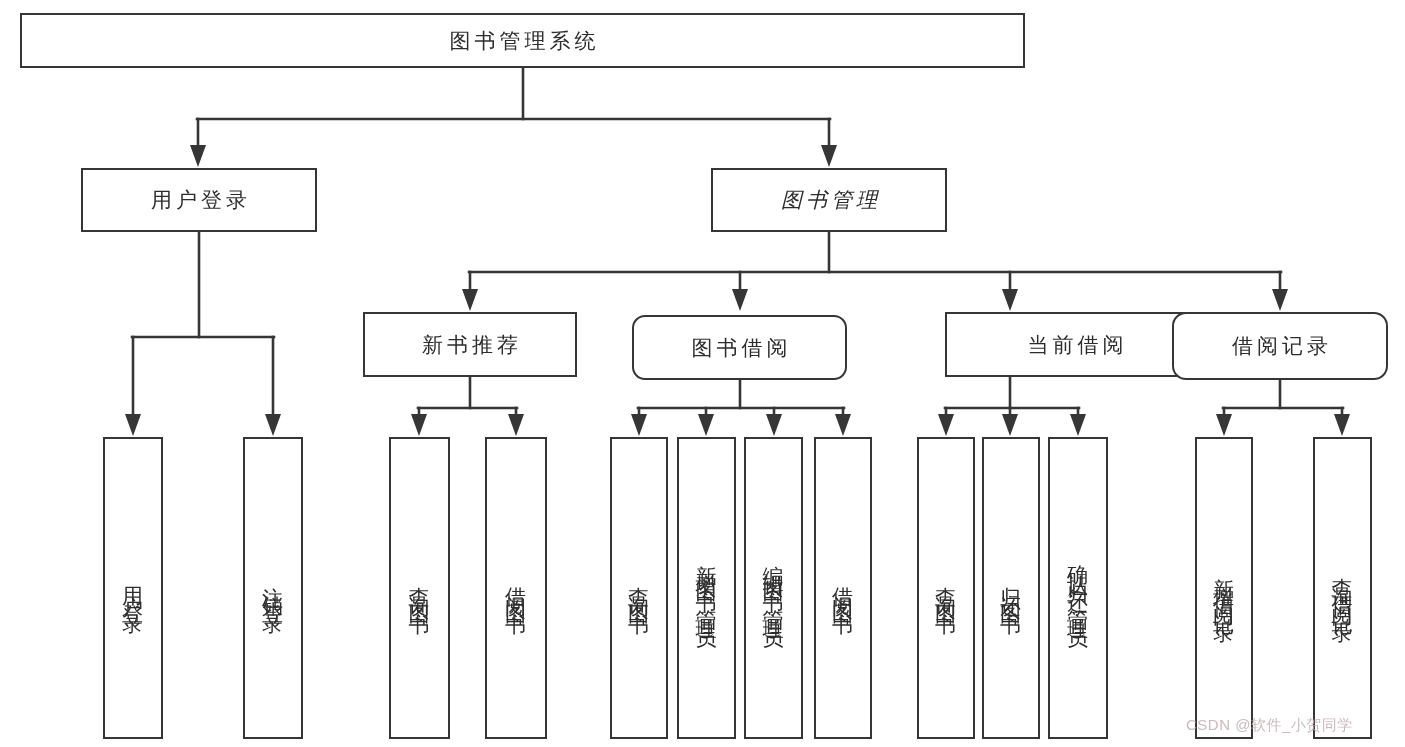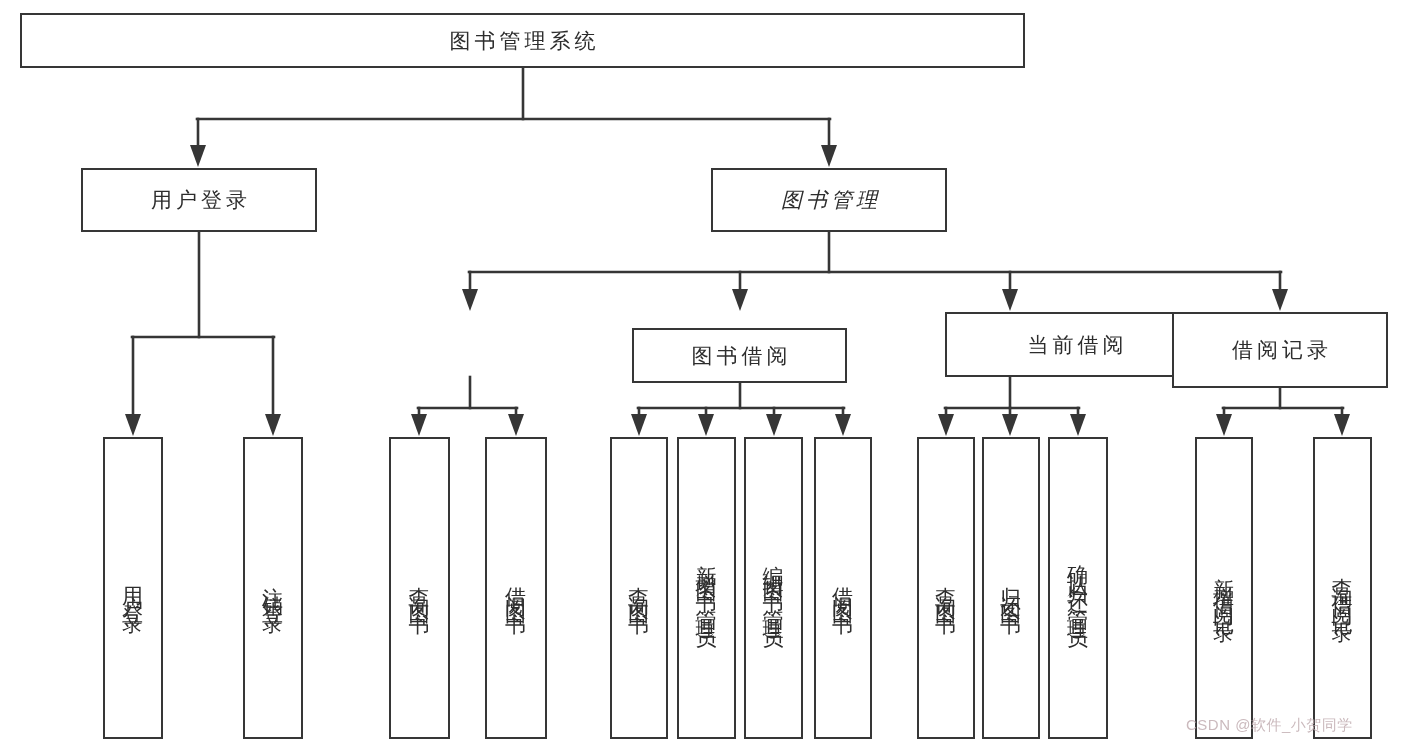--- a/index.html
+++ b/index.html
@@ -120,23 +120,24 @@
       <polygon points="1216,414 1232,414 1224,436"></polygon>
       <polygon points="1334,414 1350,414 1342,436"></polygon>
     </g>
   </svg>
 
   <div class="b" style="left:20px; top:13px; width:1005px; height:55px;">图书管理系统</div>
 
   <div class="b" style="left:81px; top:168px; width:236px; height:64px;">用户登录</div>
   <div class="b" style="left:711px; top:168px; width:236px; height:64px;font-style:italic;">图书管理</div>
 
-  <div class="b" style="left:632px; top:328px; width:215px; height:55px;">图书借阅</div>
+  <div class="b" style="left:363px; top:312px; width:214px; height:65px;">新书推荐</div>
+  <div class="b" style="left:632px; top:315px; width:215px; height:65px;border-radius:13px;">图书借阅</div>
   <div class="b" style="left:945px; top:312px; width:261px; height:65px;">当前借阅</div>
-  <div class="b" style="left:1172px; top:312px; width:216px; height:76px;">借阅记录</div>
+  <div class="b" style="left:1172px; top:312px; width:216px; height:68px;border-radius:14px;">借阅记录</div>
 
   <div class="b v" style="left:103px; top:437px; width:60px; height:302px;">用户登录</div>
   <div class="b v" style="left:243px; top:437px; width:60px; height:302px;">注销登录</div>
 
   <div class="b v" style="left:389px; top:437px; width:61px; height:302px;">查询图书</div>
   <div class="b v" style="left:485px; top:437px; width:62px; height:302px;">借阅图书</div>
 
   <div class="b v" style="left:610px; top:437px; width:58px; height:302px;">查询图书</div>
   <div class="b v" style="left:677px; top:437px; width:59px; height:302px;">新增图书（管理员）</div>
   <div class="b v" style="left:744px; top:437px; width:59px; height:302px;">编辑图书（管理员）</div>

